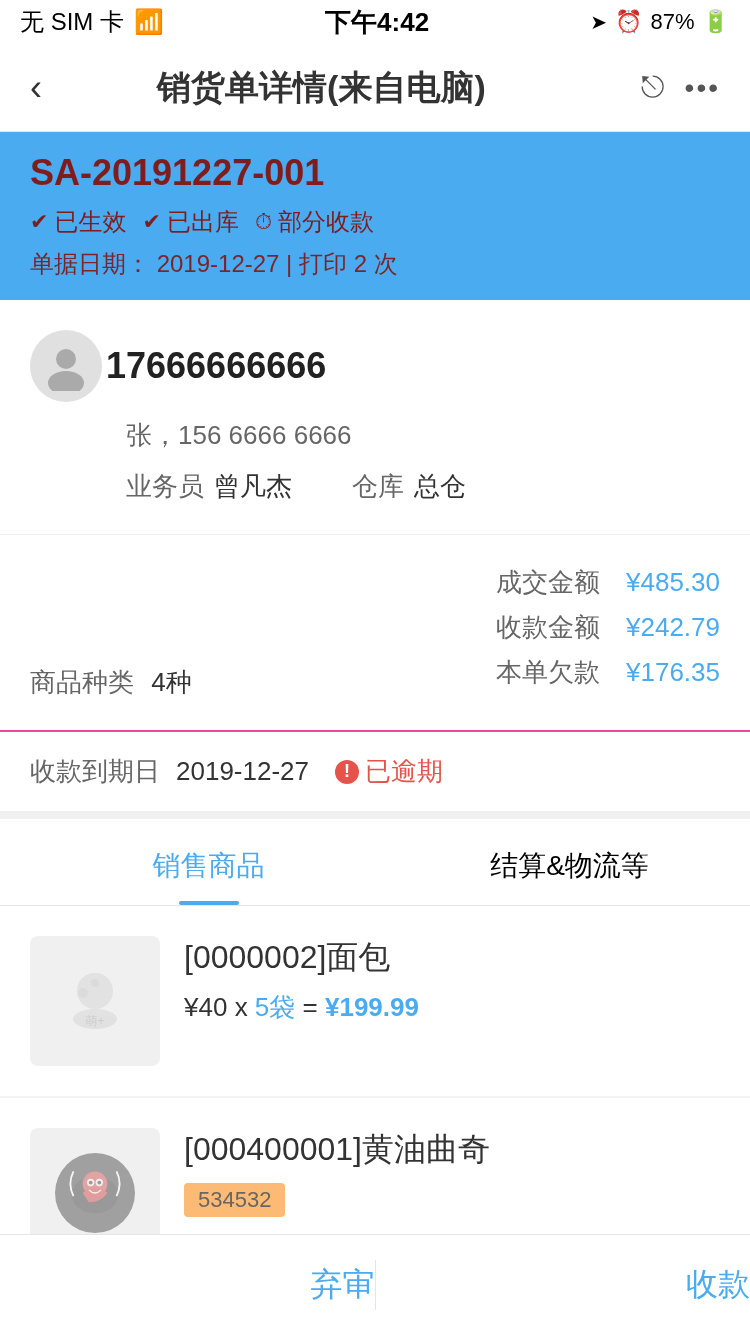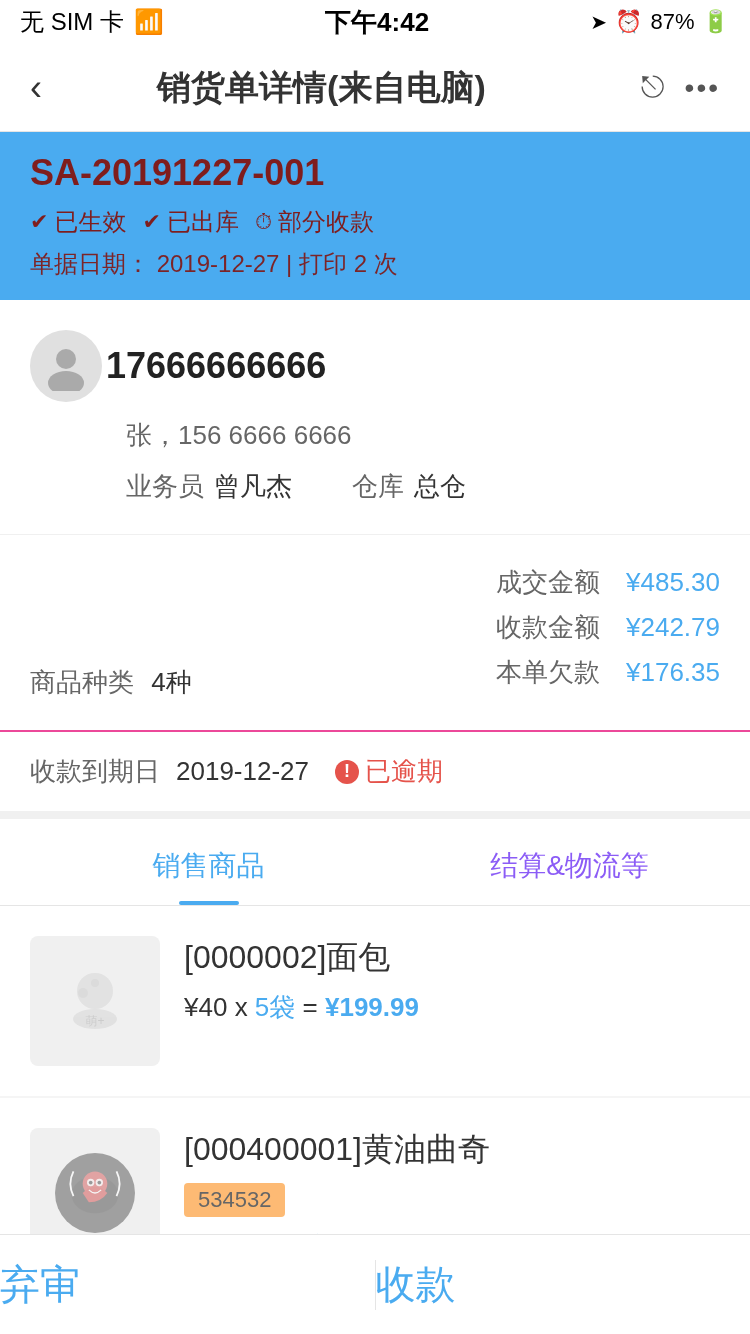--- a/index.html
+++ b/index.html
@@ -196,21 +196,21 @@
     .tabs-section {
       background: #fff;
       display: flex;
       border-bottom: 1px solid #e5e5e5;
     }
     .tab-item {
       flex: 1;
       text-align: center;
       padding: 28px 0 20px;
       font-size: 28px;
-      color: #8b5cf6;
+      color: #000000;
       cursor: pointer;
       position: relative;
     }
     .tab-item.active {
       color: #4AABF0;
       margin-left: 28px;
     }
     .tab-item.active::after {
       content: '';
       position: absolute;
@@ -277,22 +277,22 @@
       left: 0;
       width: 750px;
       height: 100px;
       background: #fff;
       border-top: 1px solid #e5e5e5;
       display: flex;
       align-items: center;
     }
     .bottom-btn {
       flex: 1;
-      text-align: left;
-      font-size: 40px;
+      text-align: right;
+      font-size: 32px;
       cursor: pointer;
       padding: 20px 0;
     }
     .bottom-btn.cancel { color: #4AABF0; }
     .bottom-btn.confirm { color: #4AABF0; }
     .bottom-divider {
       width: 1px;
       height: 50px;
       background: #e5e5e5;
     }

